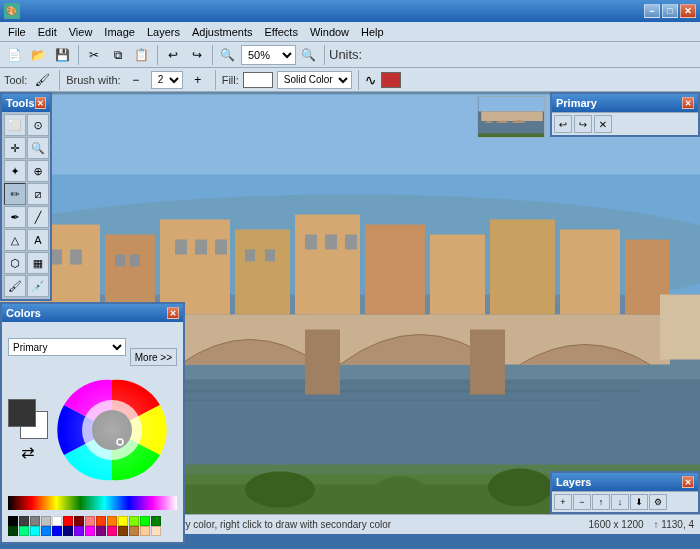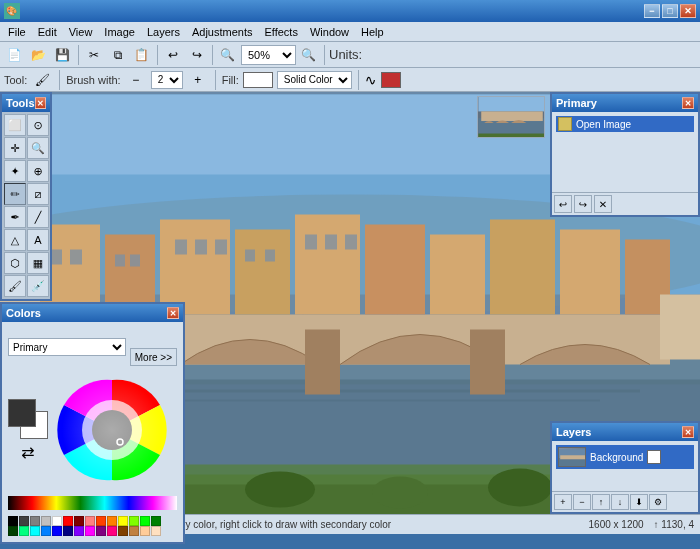--- a/index.html
+++ b/index.html
@@ -343,50 +343,31 @@
         </div>
       </div>
     </div>
   </div>
 
   <div class="history-panel">
     <div class="panel-titlebar">
       <span>Primary</span>
       <div class="panel-close">✕</div>
     </div>
-    <div class="history-content">
-      <div class="history-item">
-        <div class="history-icon"></div>
-        <span>Open Image</span>
-      </div>
-    </div>
     <div class="history-toolbar">
       <div class="hist-btn" title="Undo">↩</div>
       <div class="hist-btn" title="Redo">↪</div>
       <div class="hist-btn" title="Clear">✕</div>
     </div>
   </div>
 
   <div class="layers-panel">
     <div class="panel-titlebar">
       <span>Layers</span>
       <div class="panel-close">✕</div>
-    </div>
-    <div class="layers-content">
-      <div class="layer-item">
-        <div class="layer-thumb">
-          <svg width="28" height="20" viewBox="0 0 700 437" xmlns="http://www.w3.org/2000/svg">
-            <rect x="0" y="0" width="700" height="437" fill="#6888a8"></rect>
-            <rect x="0" y="220" width="700" height="217" fill="#5a7890"></rect>
-            <rect x="30" y="150" width="640" height="100" fill="#c8b090"></rect>
-          </svg>
-        </div>
-        <span>Background</span>
-        <div class="layer-check">✓</div>
-      </div>
     </div>
     <div class="layers-toolbar">
       <div class="layer-btn" title="Add Layer">+</div>
       <div class="layer-btn" title="Delete Layer">−</div>
       <div class="layer-btn" title="Move Up">↑</div>
       <div class="layer-btn" title="Move Down">↓</div>
       <div class="layer-btn" title="Merge Down">⬇</div>
       <div class="layer-btn" title="Properties">⚙</div>
     </div>
   </div>

